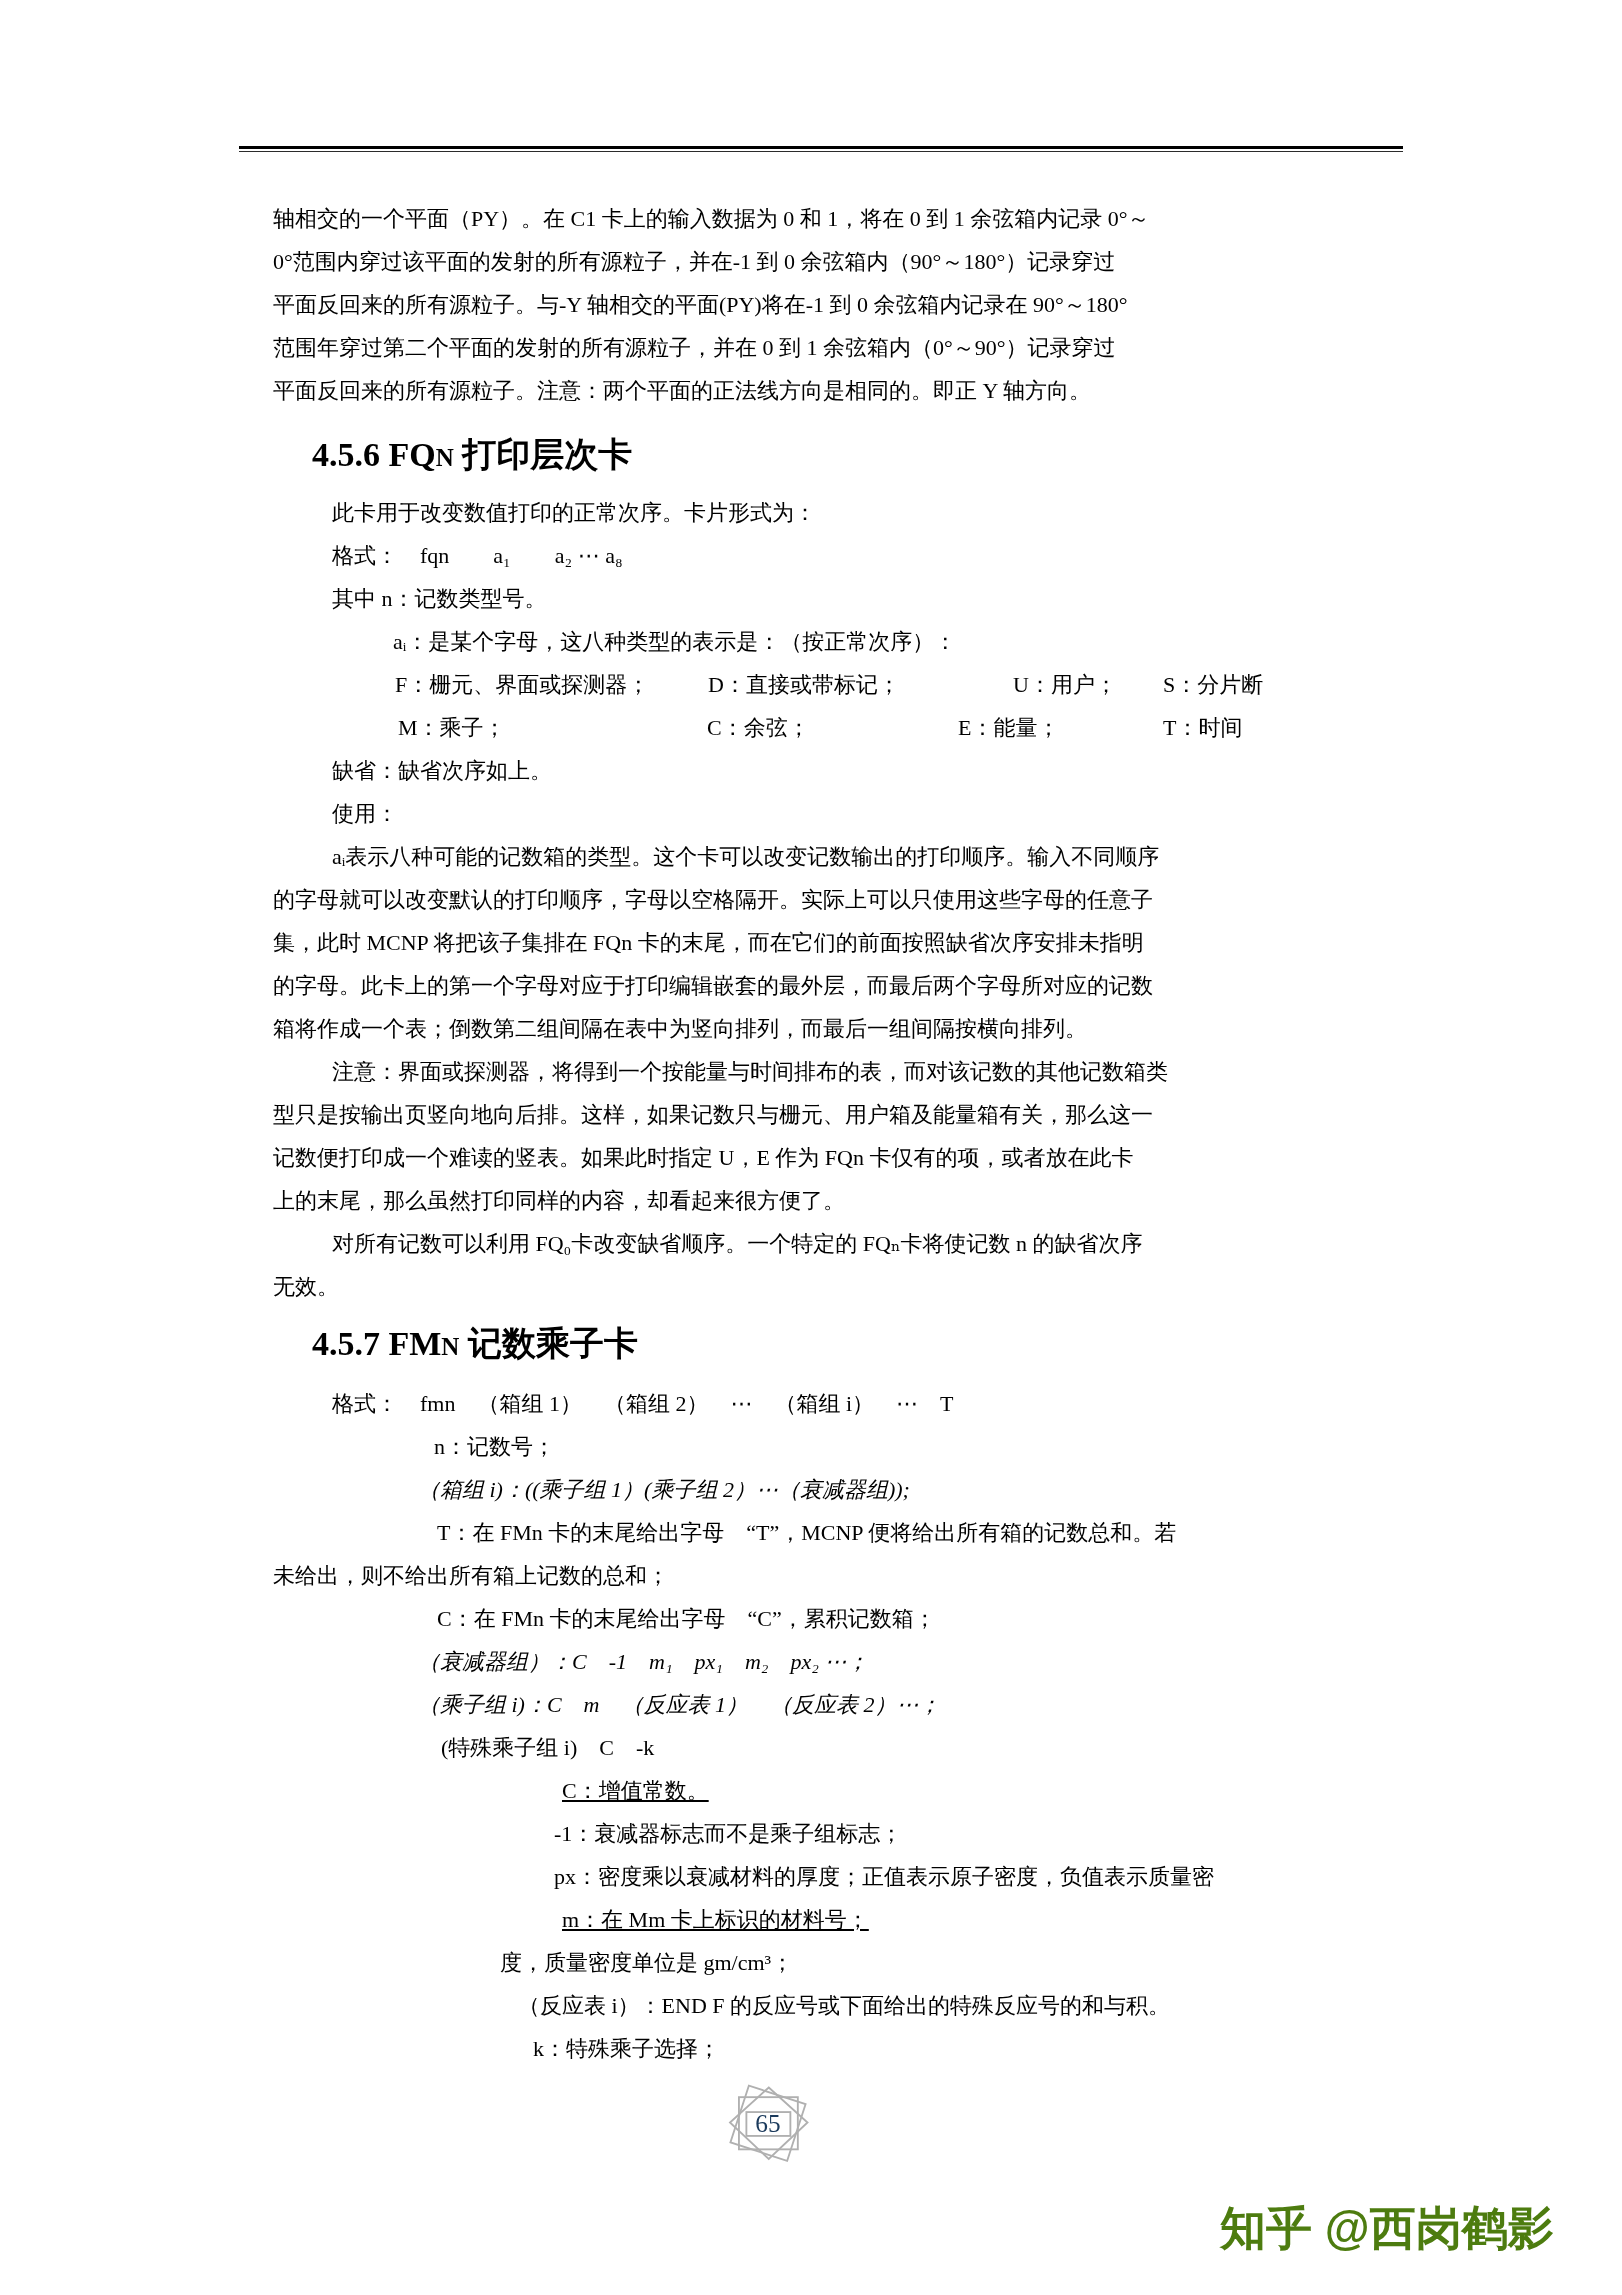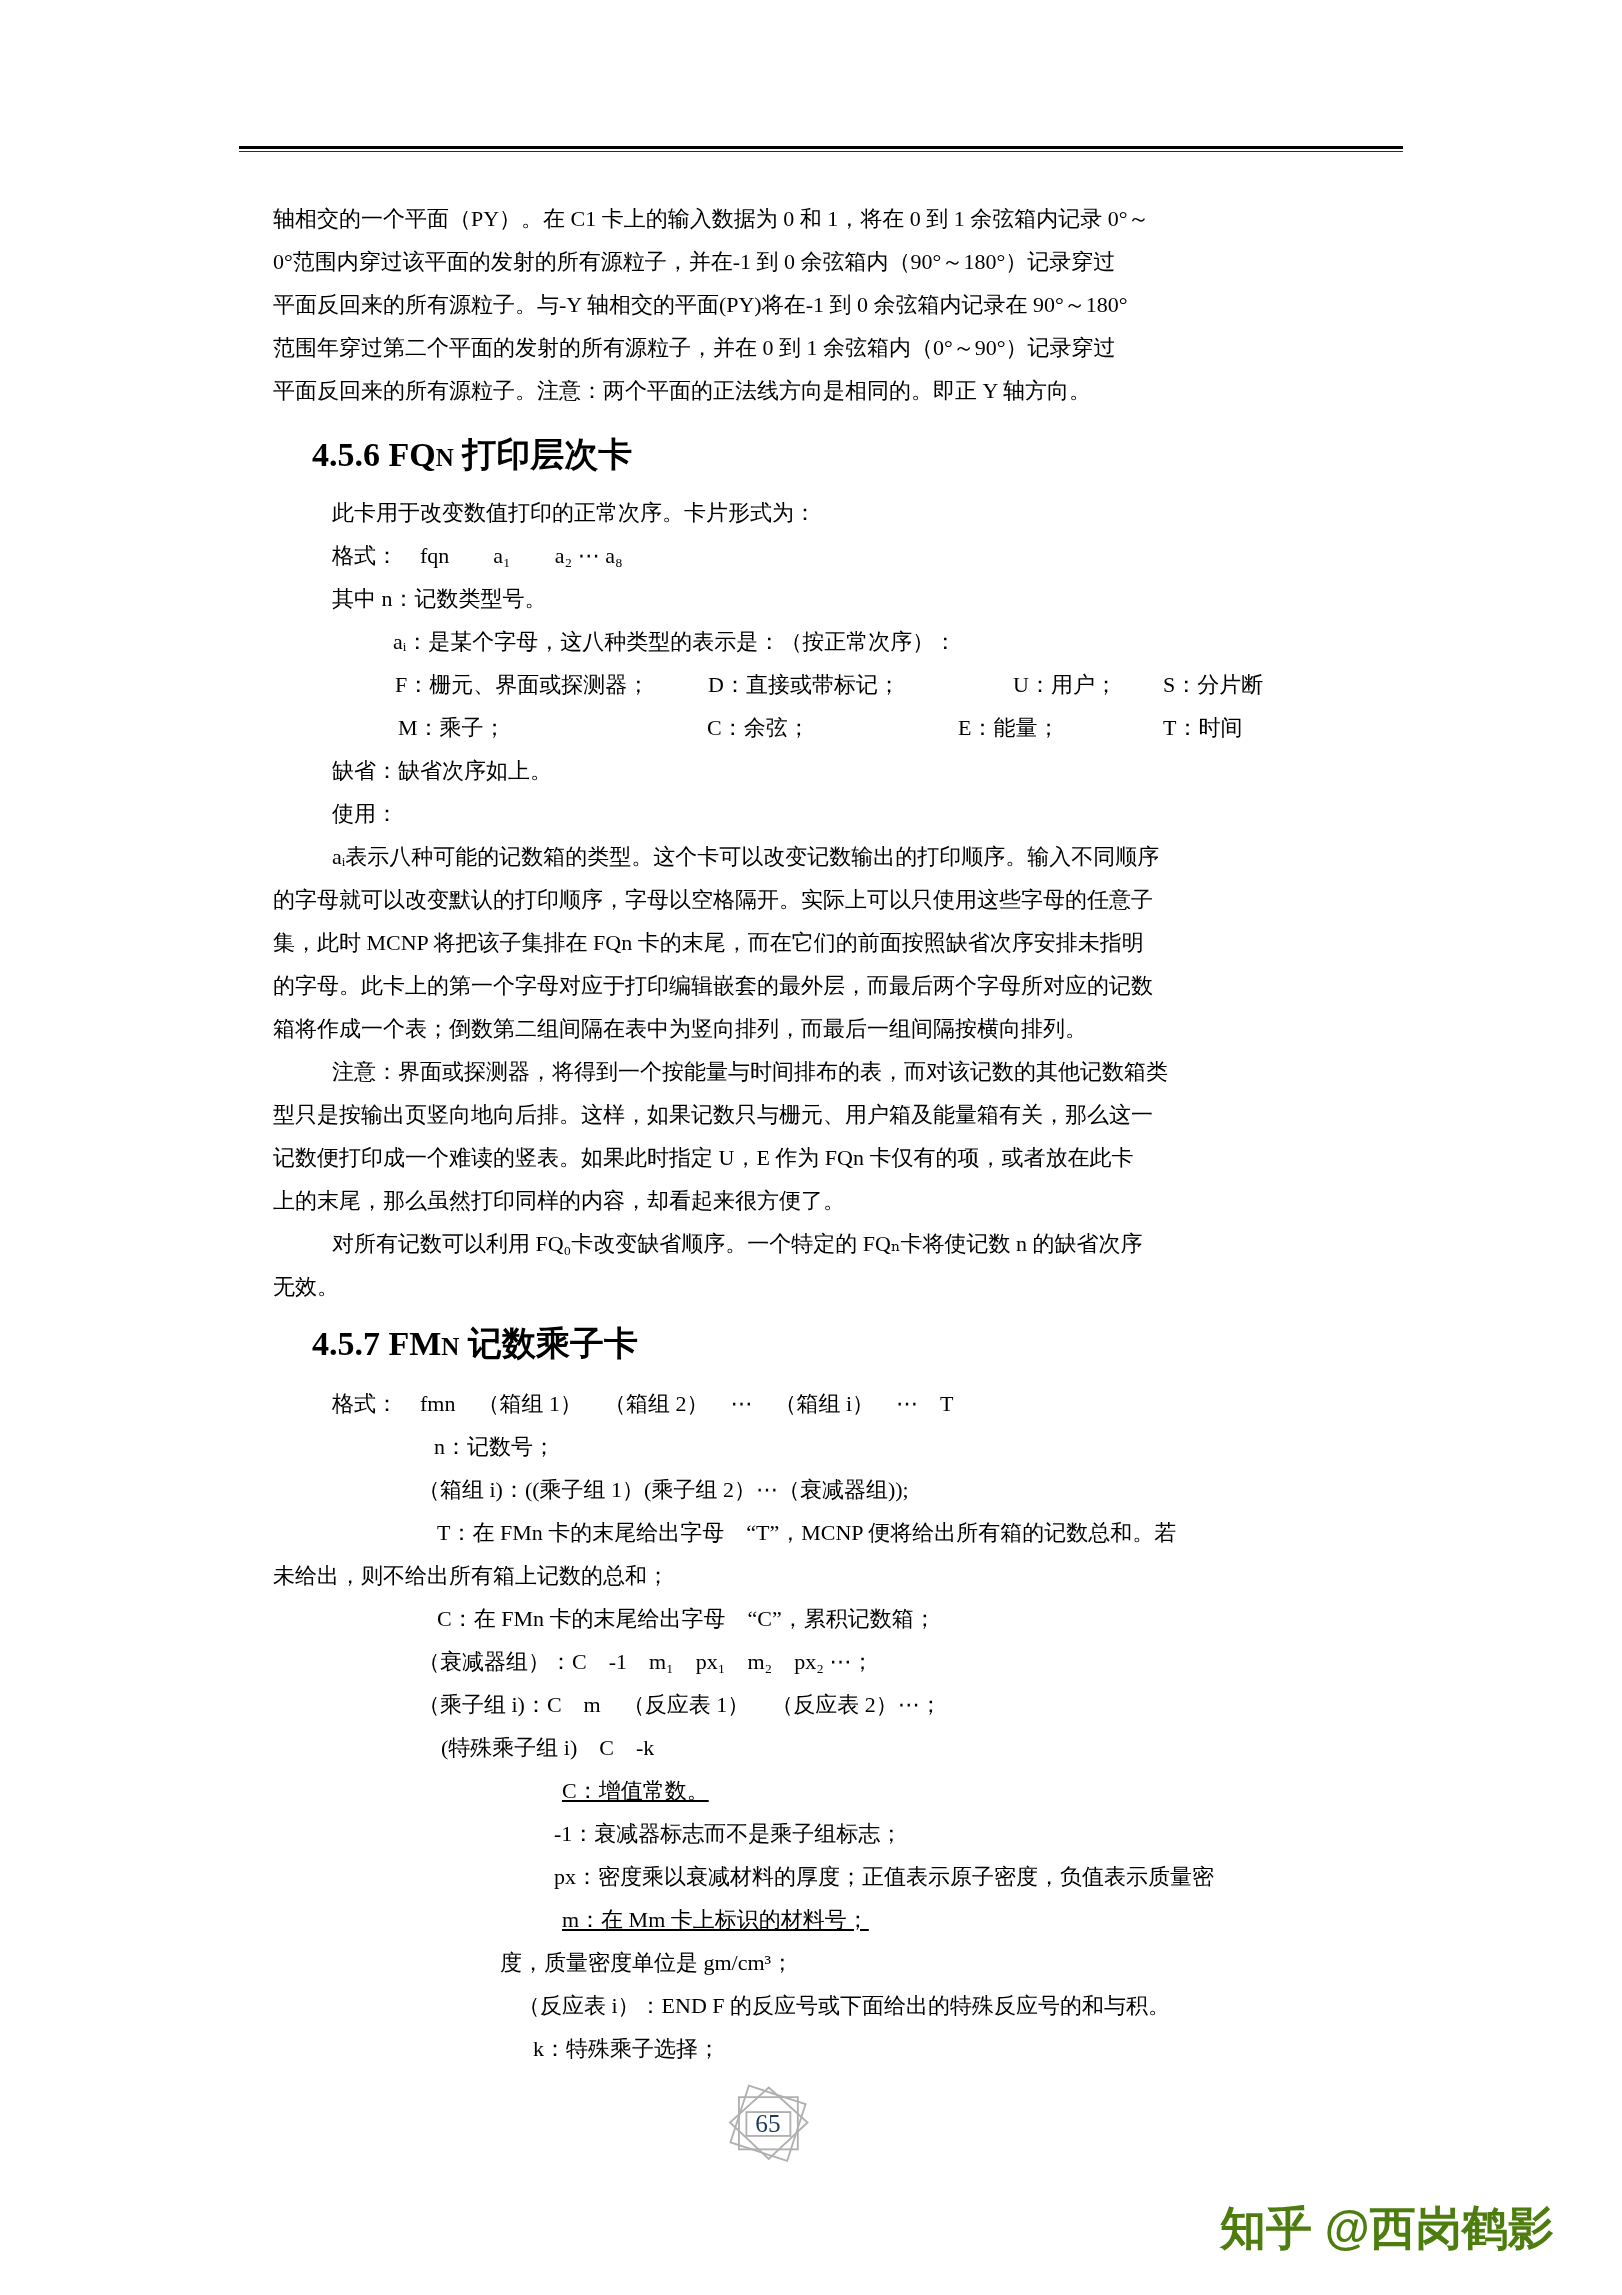--- a/index.html
+++ b/index.html
@@ -25,21 +25,21 @@
     position:absolute;
     left:245px;
     width:1167px;
     font-size:22px;
     line-height:43px;
     margin-left:28px;
   }
   .line{white-space:nowrap;}
   .i80{padding-left:59px;}
   .i162{padding-left:120px;}
-  .i195{padding-left:145px;}
+  .i195{padding-left:145px;font-style:italic;}
   .i216{padding-left:161px;}
   .i220{padding-left:164px;}
   .i226{padding-left:168px;}
   .i305{padding-left:227px;}
   .i330{padding-left:245px;}
   .i349{padding-left:260px;}
   .i378{padding-left:281px;}
   .i389{padding-left:289px;text-decoration:underline;}
   .cols{position:relative;height:43px;}
   .cols span{position:absolute;top:0;white-space:nowrap;}

